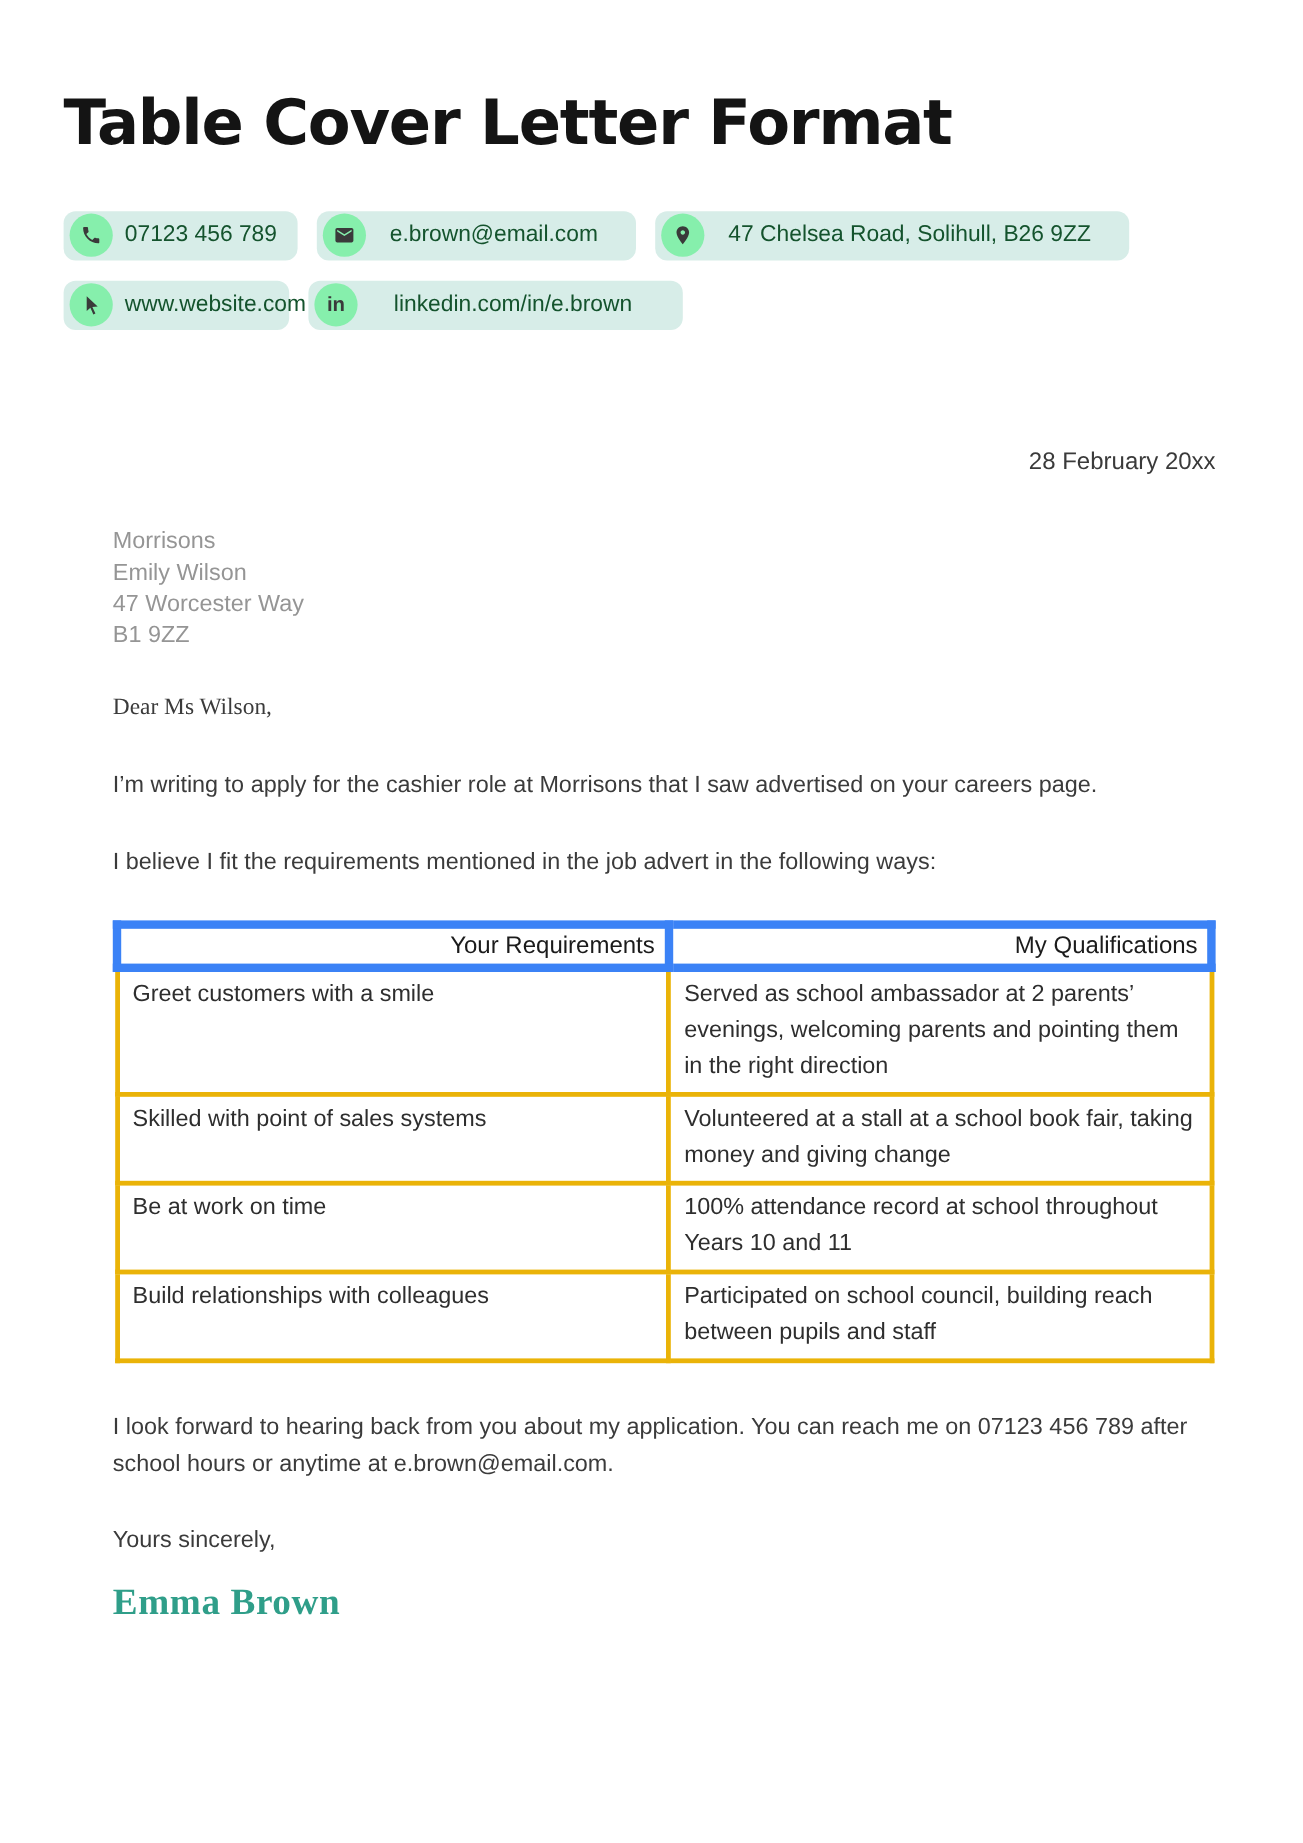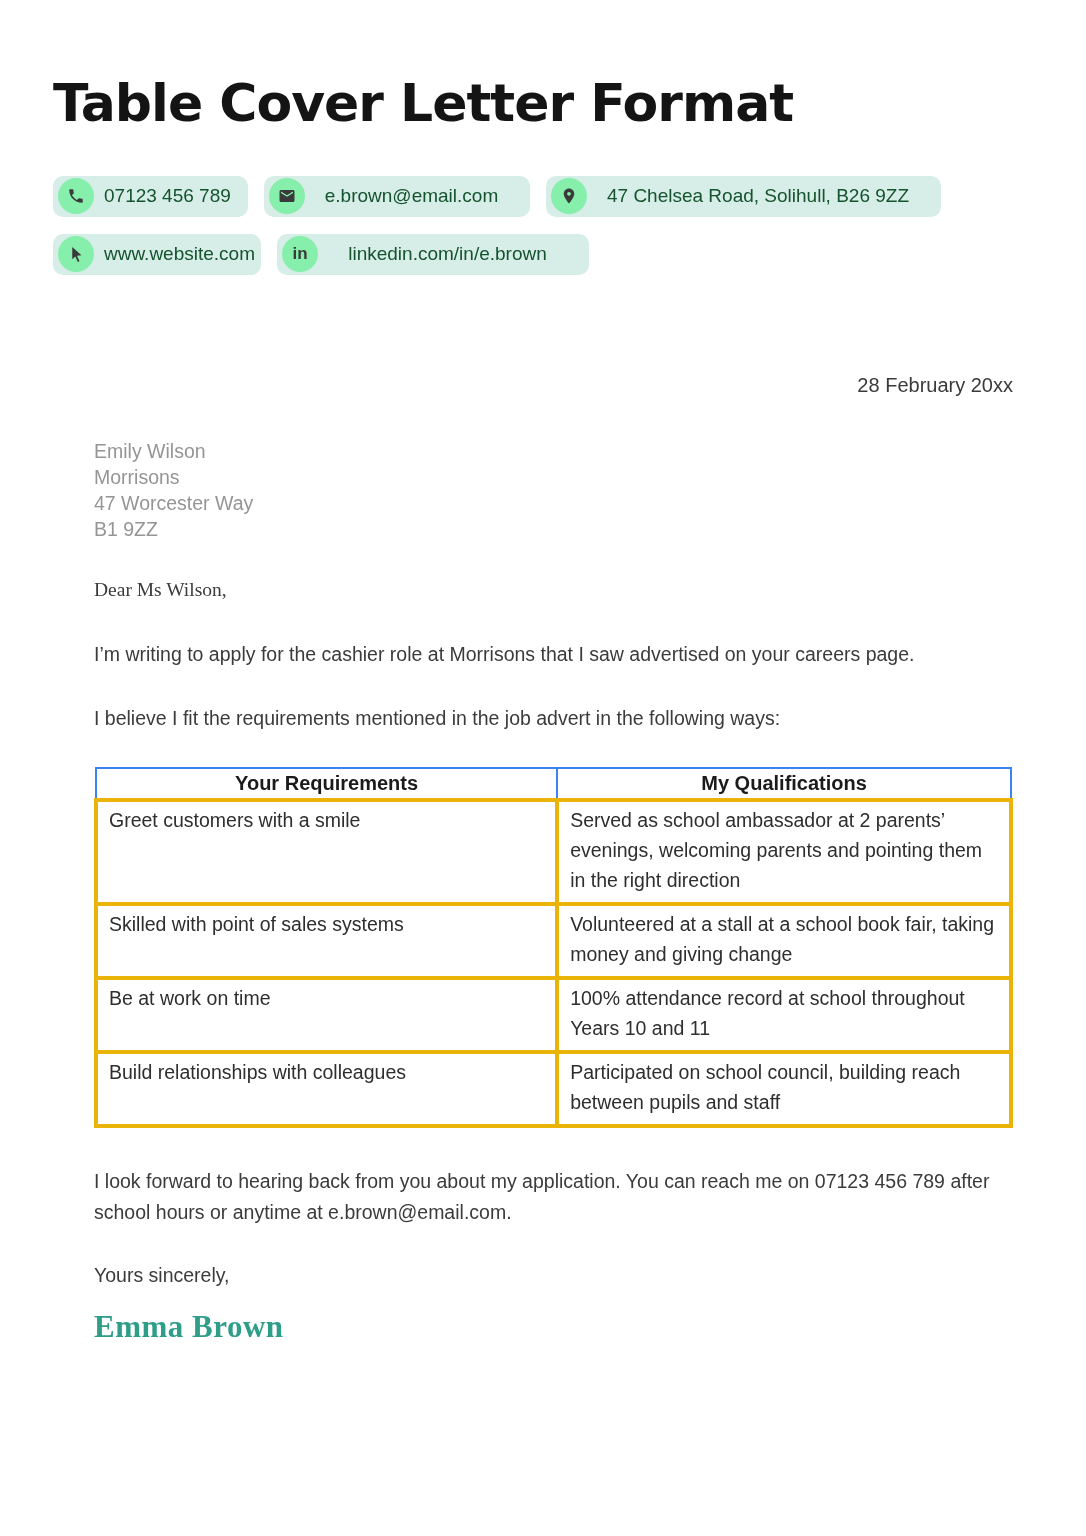--- a/index.html
+++ b/index.html
@@ -40,22 +40,22 @@
 
   .content { width:919px; margin-left:94px; font-size:19.5px; }
   .date { margin-top:99px; text-align:right; font-size:20px; color:#3a3a3a; }
   .recipient { margin-top:41px; color:#959595; font-size:19.5px; line-height:26px; }
   .salutation { margin-top:37px;font-family:Liberation Serif, serif; }
   .para-1 { margin-top:42px; }
   .para-2 { margin-top:41px; }
 
   table.req-table { margin-top:37px; width:100%; border-collapse:collapse; color:#2e2e2e; }
   table.req-table th {
-    border:2px solid #3b82f6; font-weight:700; font-size:20px;
-    padding:3px 8px; text-align:center; color:#1b1b1b;
+    border:7px solid #3b82f6; font-weight:400; font-size:20px;
+    padding:3px 8px; text-align:right; color:#1b1b1b;
   }
   table.req-table td {
     border:4px solid #eab308; font-size:19.5px;
     padding:3px 11px 7px; line-height:30px; vertical-align:top;
   }
   .col-req { width:50.4%; }
   .col-qual { width:49.6%; }
 
   .para-3 { margin-top:38px; line-height:31px; }
   .closing { margin-top:36px; }
@@ -94,21 +94,21 @@
       <div class="pill" style="width:395px">
         <span class="pill-circle">
           <svg viewBox="0 0 24 24">
               <path d="M12 2C8.13 2 5 5.13 5 9c0 5.25 7 13 7 13s7-7.75 7-13c0-3.87-3.13-7-7-7zm0 9.5c-1.38 0-2.5-1.12-2.5-2.5s1.12-2.5 2.5-2.5 2.5 1.12 2.5 2.5-1.12 2.5-2.5 2.5z"></path>
             </svg>
         </span>
         <span class="pill-text">47 Chelsea Road, Solihull, B26 9ZZ</span>
       </div>
     </div>
     <div class="pill-row">
-      <div class="pill" style="width:208px">
+      <div class="pill" style="width:188px">
         <span class="pill-circle">
           <svg viewBox="0 0 24 24">
               <path d="M7 2.5l12.2 11.3-5.9.6 3.4 7.2-2.3 1.1-3.3-7.3L7 19z"></path>
             </svg>
         </span>
         <span class="pill-text">www.website.com</span>
       </div>
       <div class="pill" style="width:312px">
         <span class="pill-circle">
           <span class="in-glyph">in</span>
@@ -116,22 +116,22 @@
         <span class="pill-text">linkedin.com/in/e.brown</span>
       </div>
     </div>
   </div>
 
   <div class="content">
 
     <div class="date">28 February 20xx</div>
 
     <div class="recipient">
+      <div>Morrisons</div>
       <div>Emily Wilson</div>
-      <div>Morrisons</div>
       <div>47 Worcester Way</div>
       <div>B1 9ZZ</div>
     </div>
 
     <p class="salutation">Dear Ms Wilson,</p>
 
     <p class="para-1">I’m writing to apply for the cashier role at Morrisons that I saw advertised on your careers page.</p>
 
     <p class="para-2">I believe I fit the requirements mentioned in the job advert in the following ways:</p>
 

